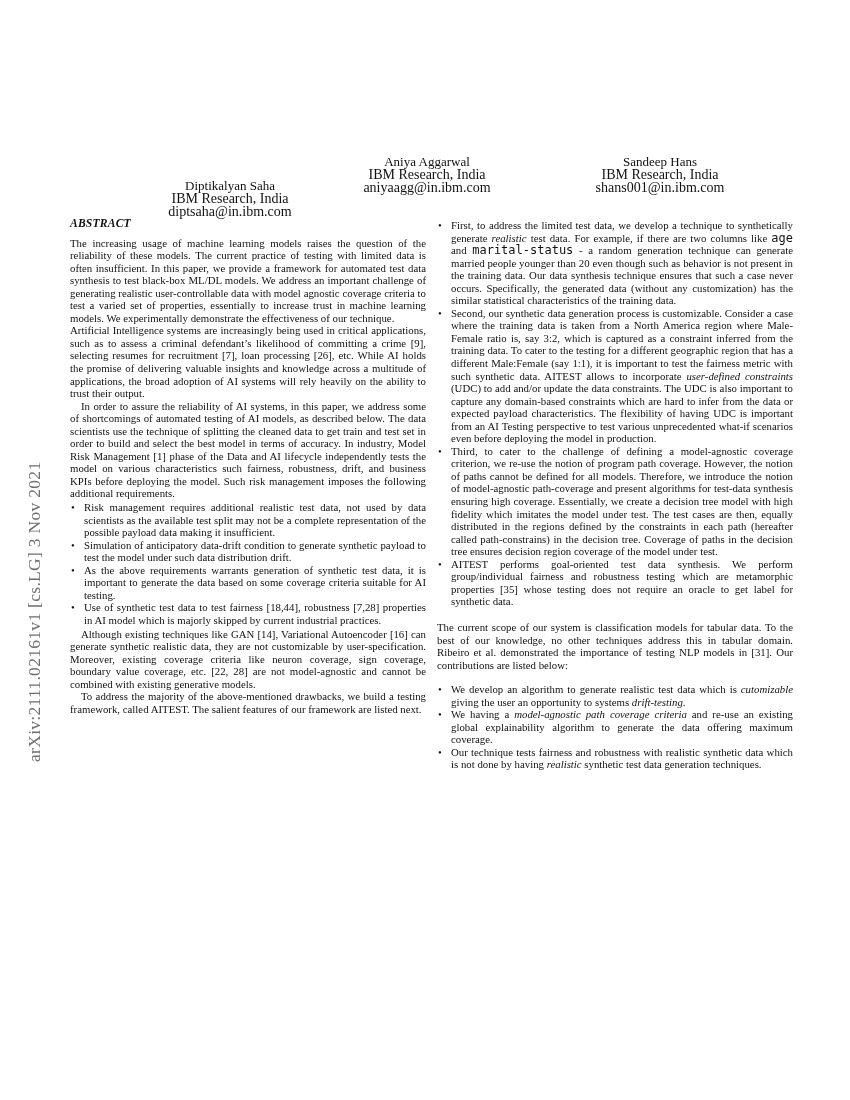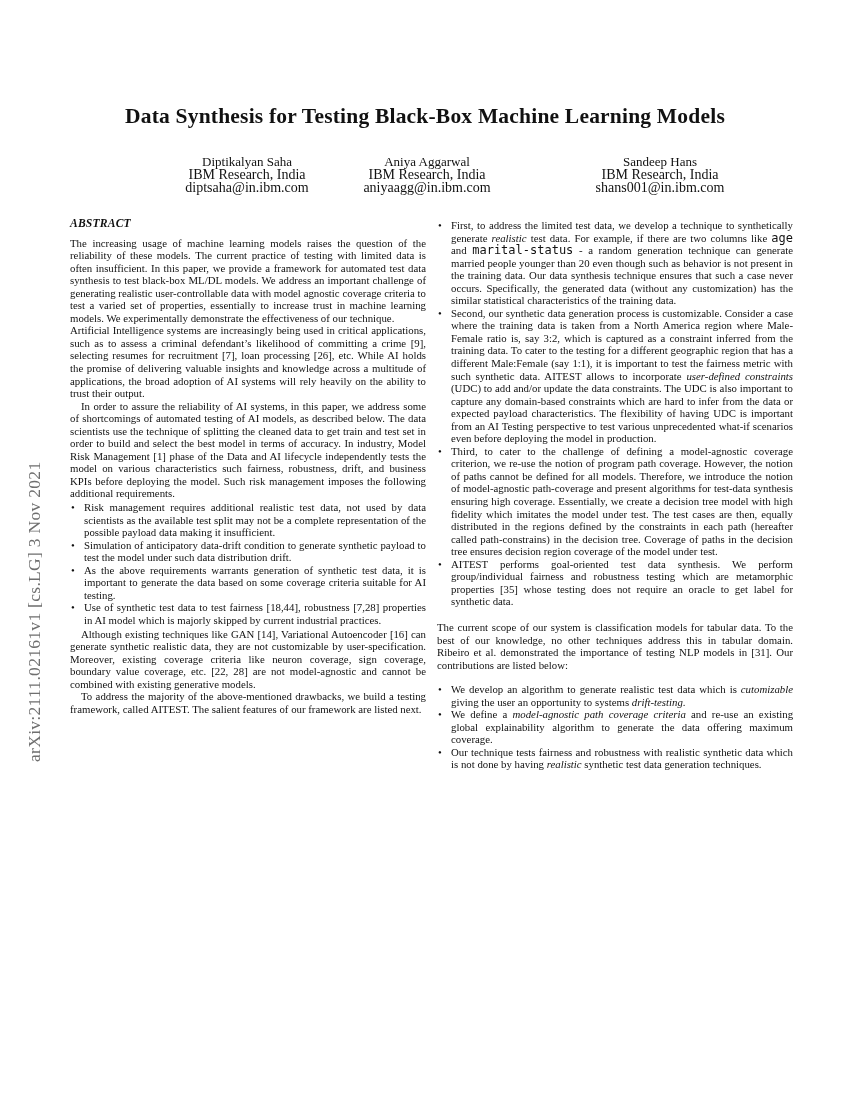--- a/index.html
+++ b/index.html
@@ -15,21 +15,21 @@
     font-size:17.5px;white-space:nowrap;letter-spacing:0.3px;
     font-family:"Liberation Serif", serif;
   }
   
   .title{
     position:absolute;top:104px;left:55px;right:55px;margin:0;
     text-align:center;font-size:21.5px;font-weight:bold;letter-spacing:0.2px;
   }
   
   .author{position:absolute;top:154px;width:220px;text-align:center;}
-  .author.a0{left:137px;} .author.a1{left:317px;} .author.a2{left:550px;}
+  .author.a0{left:120px;margin-top:24px;} .author.a1{left:317px;} .author.a2{left:550px;}
   .a-name{font-size:13px;line-height:15px;}
   .a-aff,.a-email{font-size:14px;line-height:12.5px;}
   
   .col{position:absolute;top:218px;width:356px;font-size:10.8px;line-height:12.55px;text-align:justify;}
   .colL{left:70px;} .colR{left:437px;}
   h2{font-size:11.6px;font-weight:bold;margin:0;letter-spacing:0.2px;font-style:italic;}
   h2.abs{margin:0 0 6px 0;}
   h2.intro{margin:25px 0 7px 0;}
   .sec-num{display:inline-block;min-width:16px;}
   p{margin:0;}
@@ -43,21 +43,20 @@
   .s-i{font-style:italic;}
   .s-m{font-family:"DejaVu Sans Mono", monospace;font-size:12px;}
 </style>
 </head>
 <body>
 
 <div class="page">
 
   <div class="stamp" style="color: rgb(111, 111, 111);">arXiv:2111.02161v1  [cs.LG]  3 Nov 2021</div>
 
-  <h1 class="title">Data Synthesis for Testing Black-Box Machine Learning Models</h1>
 
   <div class="author a0">
     <div class="a-name">Diptikalyan Saha</div>
     <div class="a-aff">IBM Research, India</div>
     <div class="a-email">diptsaha@in.ibm.com</div>
   </div>
   <div class="author a1">
     <div class="a-name">Aniya Aggarwal</div>
     <div class="a-aff">IBM Research, India</div>
     <div class="a-email">aniyaagg@in.ibm.com</div>
@@ -121,21 +120,21 @@
 
     <p class="scope"><span>The current scope of our system is classification models for tabular data. To the best of our knowledge, no other techniques address this in tabular domain. Ribeiro et al. demonstrated the importance of testing NLP models in [31]. Our contributions are listed below:</span></p>
 
     <div class="blist">
       <div class="bullet">
         <span class="dot">•</span>
         <span class="btxt"><span>We develop an algorithm to generate realistic test data which is </span><span class="s-i">cutomizable</span><span> giving the user an opportunity to systems </span><span class="s-i">drift-testing</span><span>.</span></span>
       </div>
       <div class="bullet">
         <span class="dot">•</span>
-        <span class="btxt"><span>We define a </span><span class="s-i">model-agnostic path coverage criteria</span><span> and re-use an existing global explainability algorithm to generate the data offering maximum coverage.</span></span>
+        <span class="btxt"><span>We having a </span><span class="s-i">model-agnostic path coverage criteria</span><span> and re-use an existing global explainability algorithm to generate the data offering maximum coverage.</span></span>
       </div>
       <div class="bullet">
         <span class="dot">•</span>
         <span class="btxt"><span>Our technique tests fairness and robustness with realistic synthetic data which is not done by having </span><span class="s-i">realistic</span><span> synthetic test data generation techniques.</span></span>
       </div>
     </div>
   </div>
 
 </div>
 

